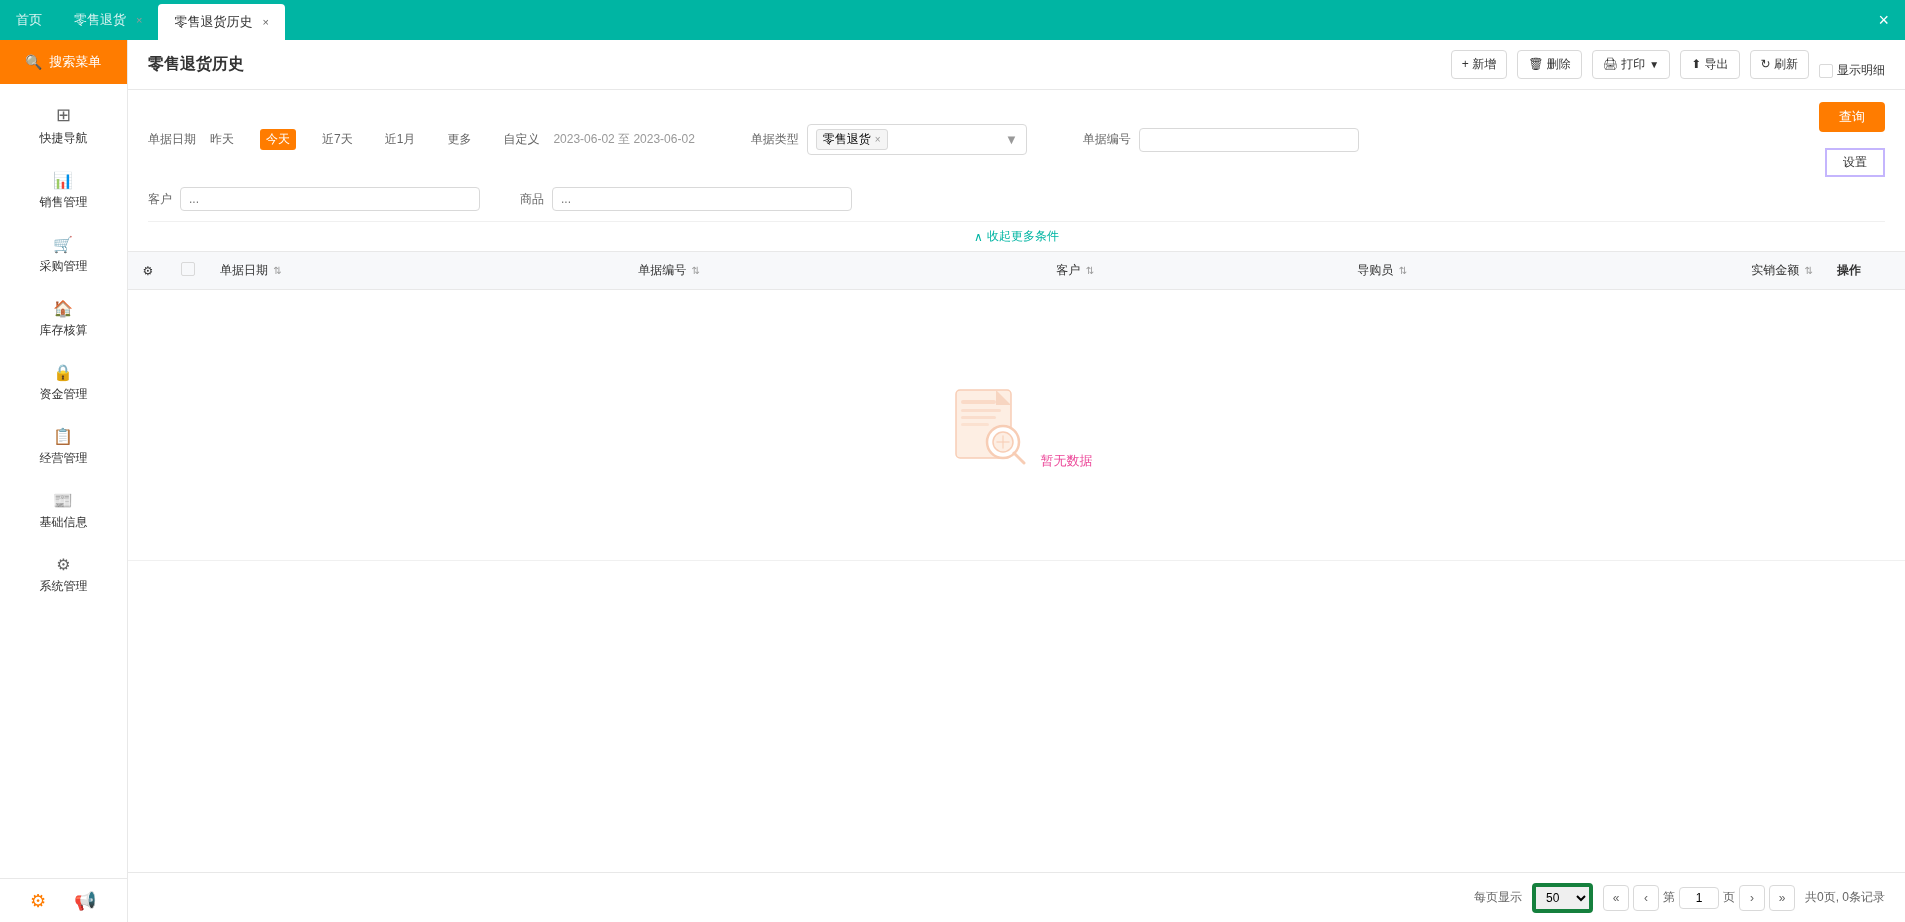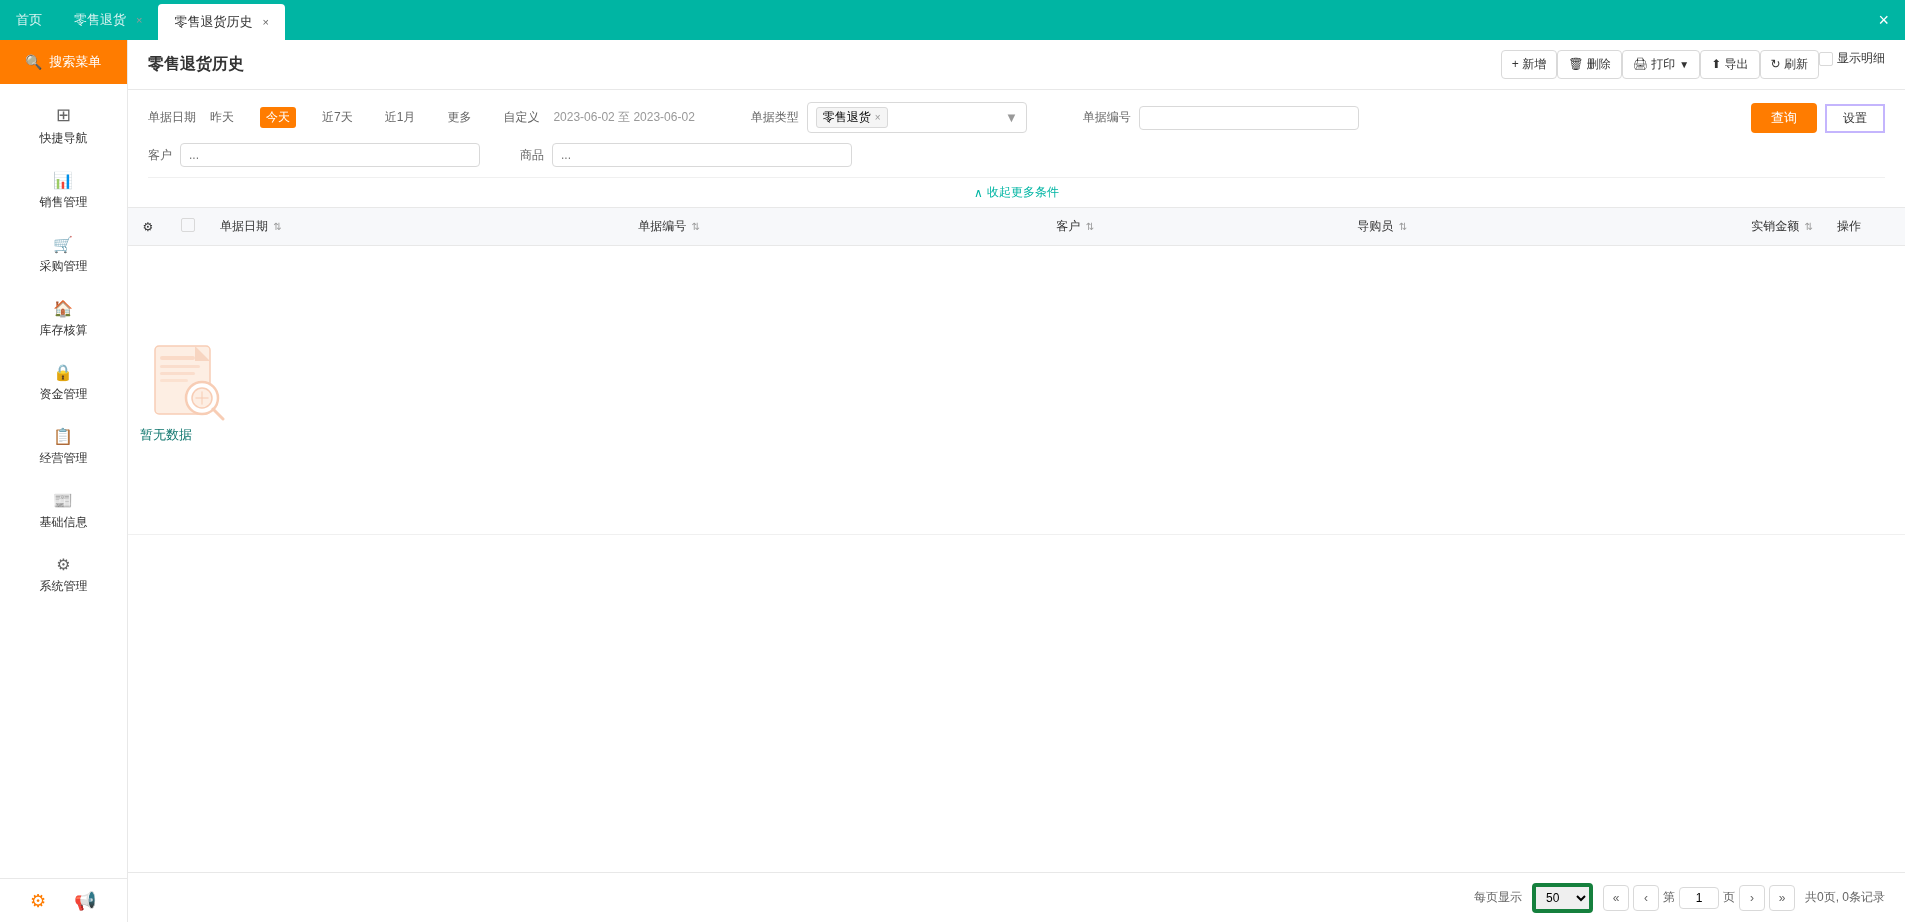--- a/index.html
+++ b/index.html
@@ -25,21 +25,21 @@
     .sidebar-item .icon { font-size: 18px; color: #666; }
     .sidebar-bottom { height: 44px; background: #fff; border-top: 1px solid #e8e8e8; display: flex; align-items: center; justify-content: space-around; padding: 0 16px; }
     .sidebar-bottom-icon { font-size: 18px; color: #ff7c00; cursor: pointer; }
 
     
     .content { flex: 1; display: flex; flex-direction: column; overflow: hidden; background: #fff; }
 
     
     .page-header { height: 50px; background: #fff; border-bottom: 1px solid #e8e8e8; display: flex; align-items: center; padding: 0 20px; flex-shrink: 0; }
     .page-title { font-size: 16px; font-weight: 600; color: #333; flex: 1; }
-    .toolbar { display: flex; align-items: flex-start; }
+    .toolbar { display: flex; align-items: flex-end; gap: 10px; }
     .toolbar-btn { display: flex; align-items: center; gap: 4px; padding: 5px 10px; border: 1px solid #d9d9d9; border-radius: 4px; cursor: pointer; background: #fff; color: #333; font-size: 12px; }
     .display-checkbox { display: flex; align-items: center; gap: 4px; font-size: 12px; color: #333; cursor: pointer; }
     .checkbox-box { width: 14px; height: 14px; border: 1px solid #d9d9d9; border-radius: 2px; display: inline-block; }
 
     
     .filter-area { background: #fff; padding: 12px 20px 0; border-bottom: 1px solid #e8e8e8; flex-shrink: 0; }
     .filter-row { display: flex; align-items: center; gap: 16px; margin-bottom: 10px; flex-wrap: nowrap; }
     .filter-item { display: flex; align-items: center; gap: 8px; }
     .filter-label { color: #666; font-size: 12px; white-space: nowrap; }
     .filter-date-buttons { display: flex; align-items: center; gap: 20px; }
@@ -57,21 +57,21 @@
     .table-wrapper { flex: 1; overflow: auto; }
     table { width: 100%; border-collapse: collapse; background: #fff; }
     thead tr { background: #f7f8fa; }
     th { padding: 10px 12px; text-align: left; font-weight: 500; color: #333; font-size: 12px; border-bottom: 1px solid #e8e8e8; white-space: nowrap; }
     th .sort-icon { color: #999; font-size: 10px; margin-left: 2px; }
     td { padding: 10px 12px; font-size: 12px; color: #333; border-bottom: 1px solid #f0f0f0; }
     .checkbox-col { width: 40px; text-align: center; }
     .settings-col { width: 40px; text-align: center; }
 
     
-    .empty-state { display: flex; flex-direction: column; align-items: flex-start; justify-content: center; padding: 80px 0; color: #0f766e; font-size: 13px; }
+    .empty-state { display: flex; align-items: flex-end; justify-content: center; padding: 80px 0; color: #ec4899; font-size: 13px; }
 
     
     .pagination-bar { height: 50px; border-top: 1px solid #e8e8e8; display: flex; align-items: center; justify-content: flex-end; padding: 0 20px; gap: 10px; background: #fff; flex-shrink: 0; }
     .pagination-info { font-size: 12px; color: #666; }
     .page-size-select { border: 4px solid #15803d; border-radius: 4px; padding: 3px 6px; font-size: 12px; }
     .page-nav { display: flex; align-items: center; gap: 4px; }
     .page-nav-btn { width: 26px; height: 26px; border: 1px solid #d9d9d9; border-radius: 4px; cursor: pointer; background: #fff; display: flex; align-items: center; justify-content: center; font-size: 12px; color: #666; }
     .page-input { width: 40px; text-align: center; border: 1px solid #d9d9d9; border-radius: 4px; padding: 3px 4px; font-size: 12px; }
     .page-total { font-size: 12px; color: #666; }
 
@@ -195,21 +195,21 @@
               <span class="close">×</span>
             </div>
             <span class="filter-select-arrow">▼</span>
           </div>
         </div>
         <div class="filter-item" style="margin-left: 40px;">
           <span class="filter-label">单据编号</span>
           <input class="filter-input" type="text" style="width: 220px;">
         </div>
         <div style="flex:1;"></div>
-        <div style="display:flex;flex-direction:row;gap:8px;align-items:flex-end;">
+        <div style="display:flex;flex-direction:column;gap:16px;align-items:flex-end;">
           <button style="background:#ff7c00;border:none;color:#fff;padding:6px 20px;border-radius:4px;cursor:pointer;font-size:13px;">
             <span>查询</span>
           </button>
           <button style="background:#fff;border:2px solid #c4b5fd;color:#333;padding:4px 16px;border-radius:0;cursor:pointer;font-size:12px;">
             <span>设置</span>
           </button>
         </div>
       </div>
 
       <div class="filter-row">
@@ -253,21 +253,21 @@
               <span class="sort-icon">⇅</span>
             </th>
             <th>
               <span>导购员</span>
               <span class="sort-icon">⇅</span>
             </th>
             <th style="text-align:right; width:120px;">
               <span>实销金额</span>
               <span class="sort-icon">⇅</span>
             </th>
-            <th style="width:80px;">
+            <th style="width:80px;font-weight:bold;">
               <span>操作</span>
             </th>
           </tr>
         </thead>
         <tbody>
 
           <tr>
             <td colspan="8">
               <div class="empty-state">
 

